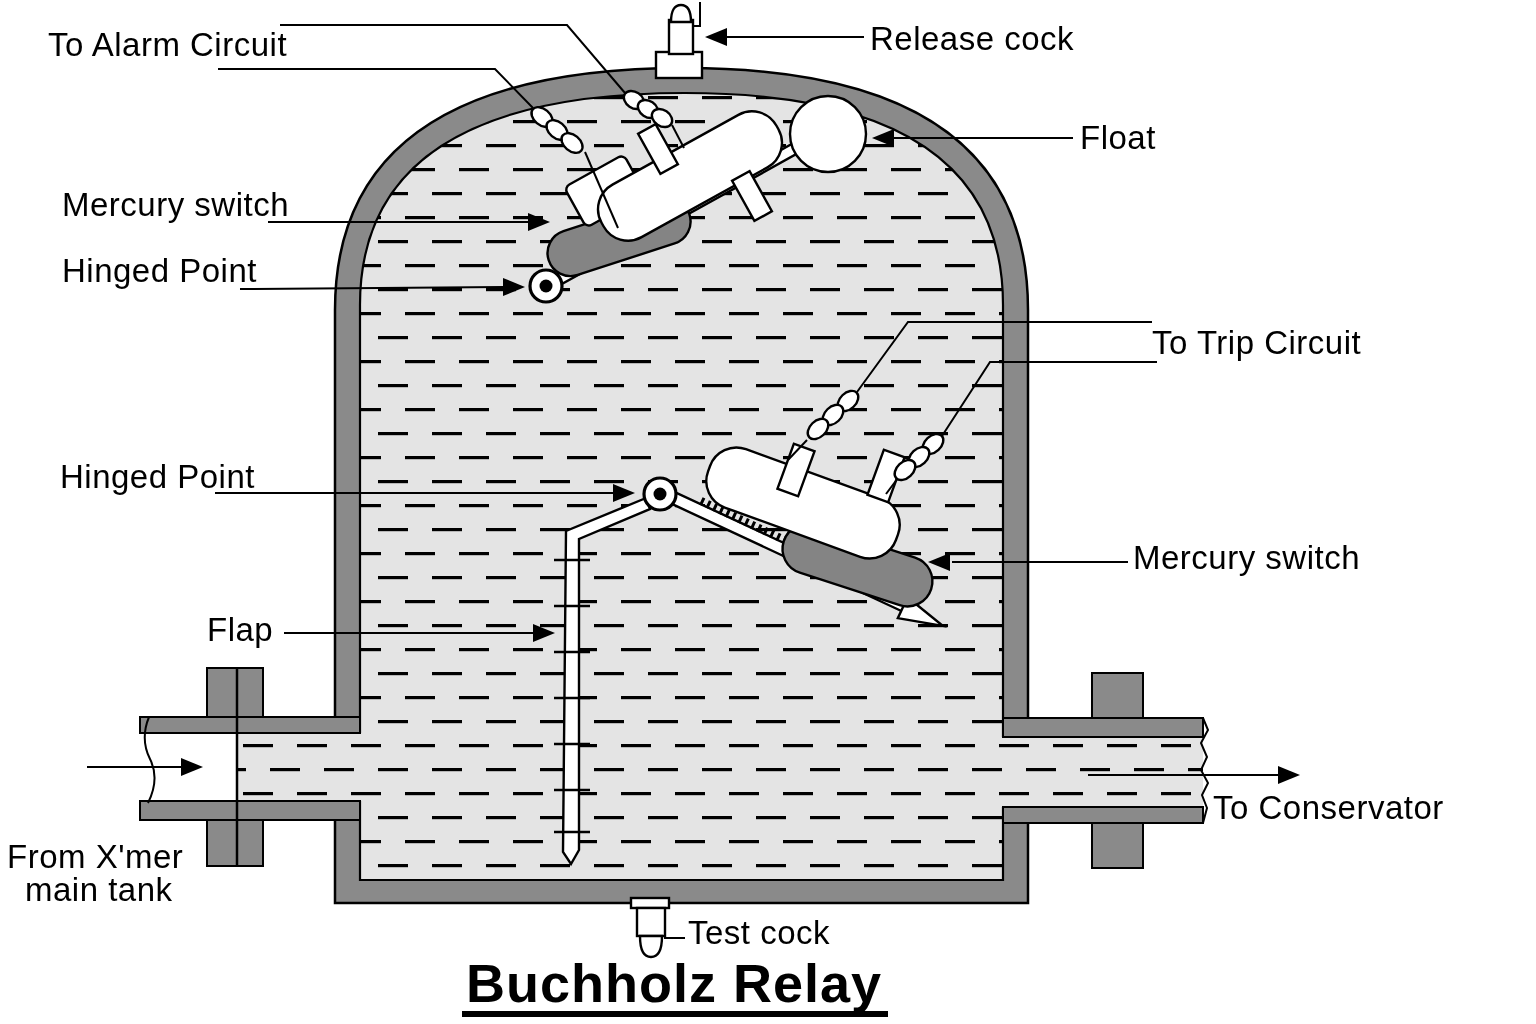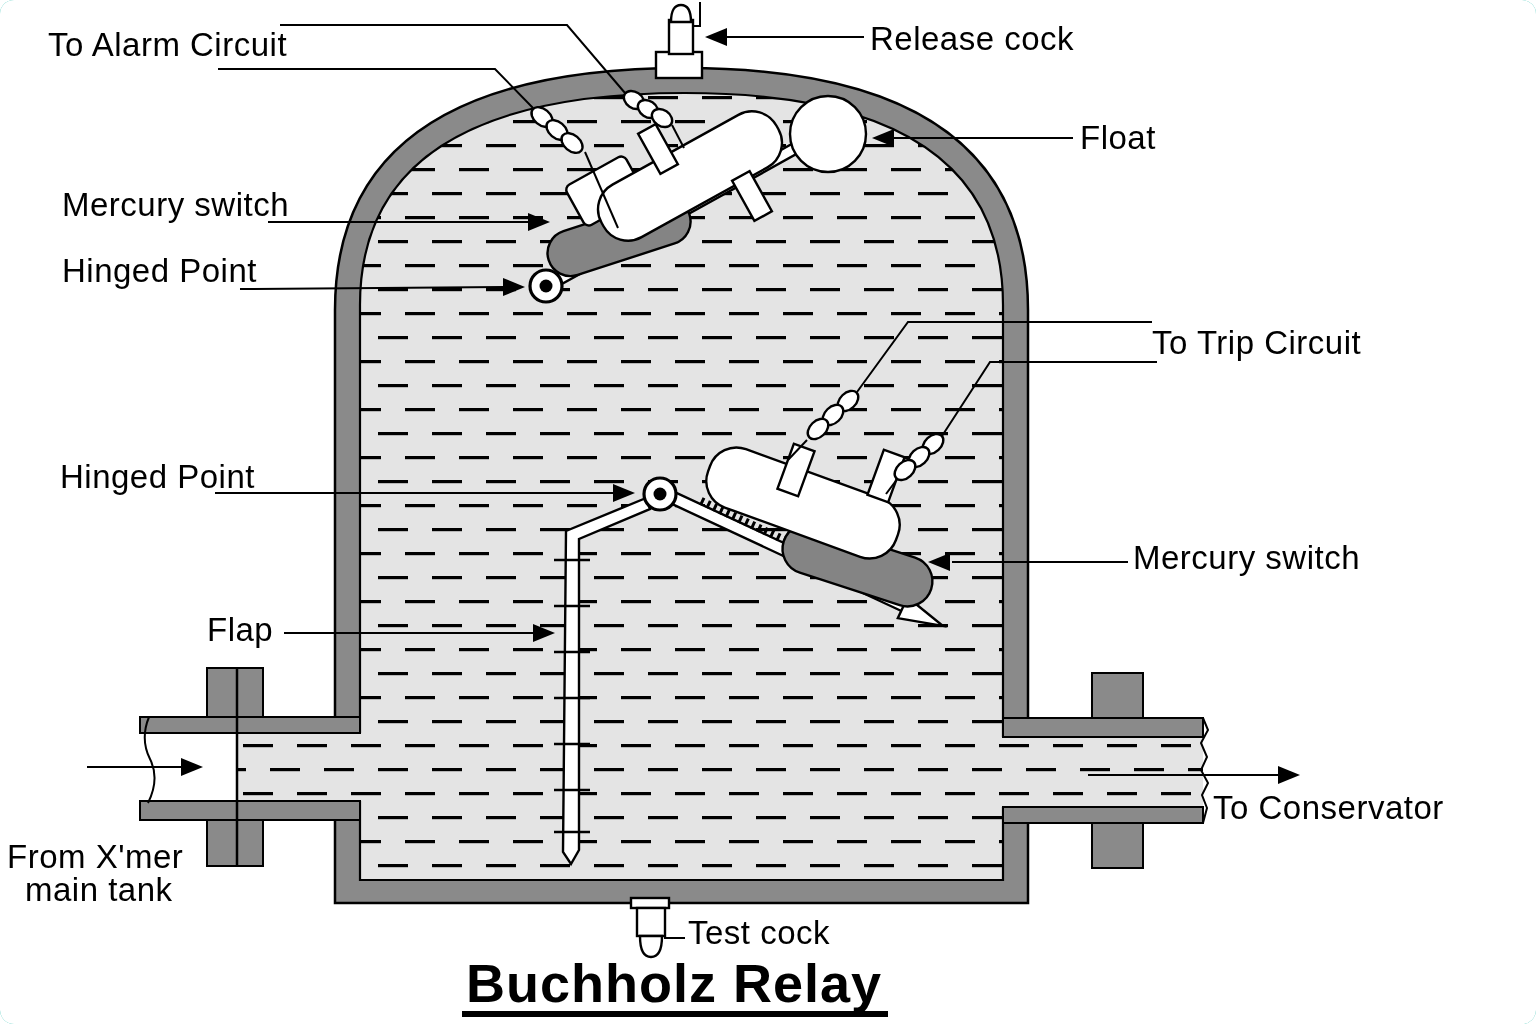--- a/index.html
+++ b/index.html
@@ -1,17 +1,17 @@
 <!DOCTYPE html>
 <html><head>
 <meta charset="utf-8">
 <style>
   html,body{margin:0;padding:0;background:#ffffff;}
   .stage{position:relative;width:1536px;height:1024px;background:#14b8a6;overflow:hidden;
-         font-family:"Liberation Sans", sans-serif;border-radius:14px;}
+         font-family:"Liberation Sans", sans-serif;}
   svg{position:absolute;left:0;top:0;}
   text{fill:#000;font-family:"Liberation Sans", sans-serif;font-size:33px;letter-spacing:.5px;}
   text.title{font-size:54px;font-weight:bold;letter-spacing:1px;}
   .ln{stroke:#000;stroke-width:2;fill:none;}
   .ah{fill:#000;stroke:none;}
   .wh{fill:#fff;stroke:#000;stroke-width:2.4;}
 </style>
 </head>
 <body>
 

